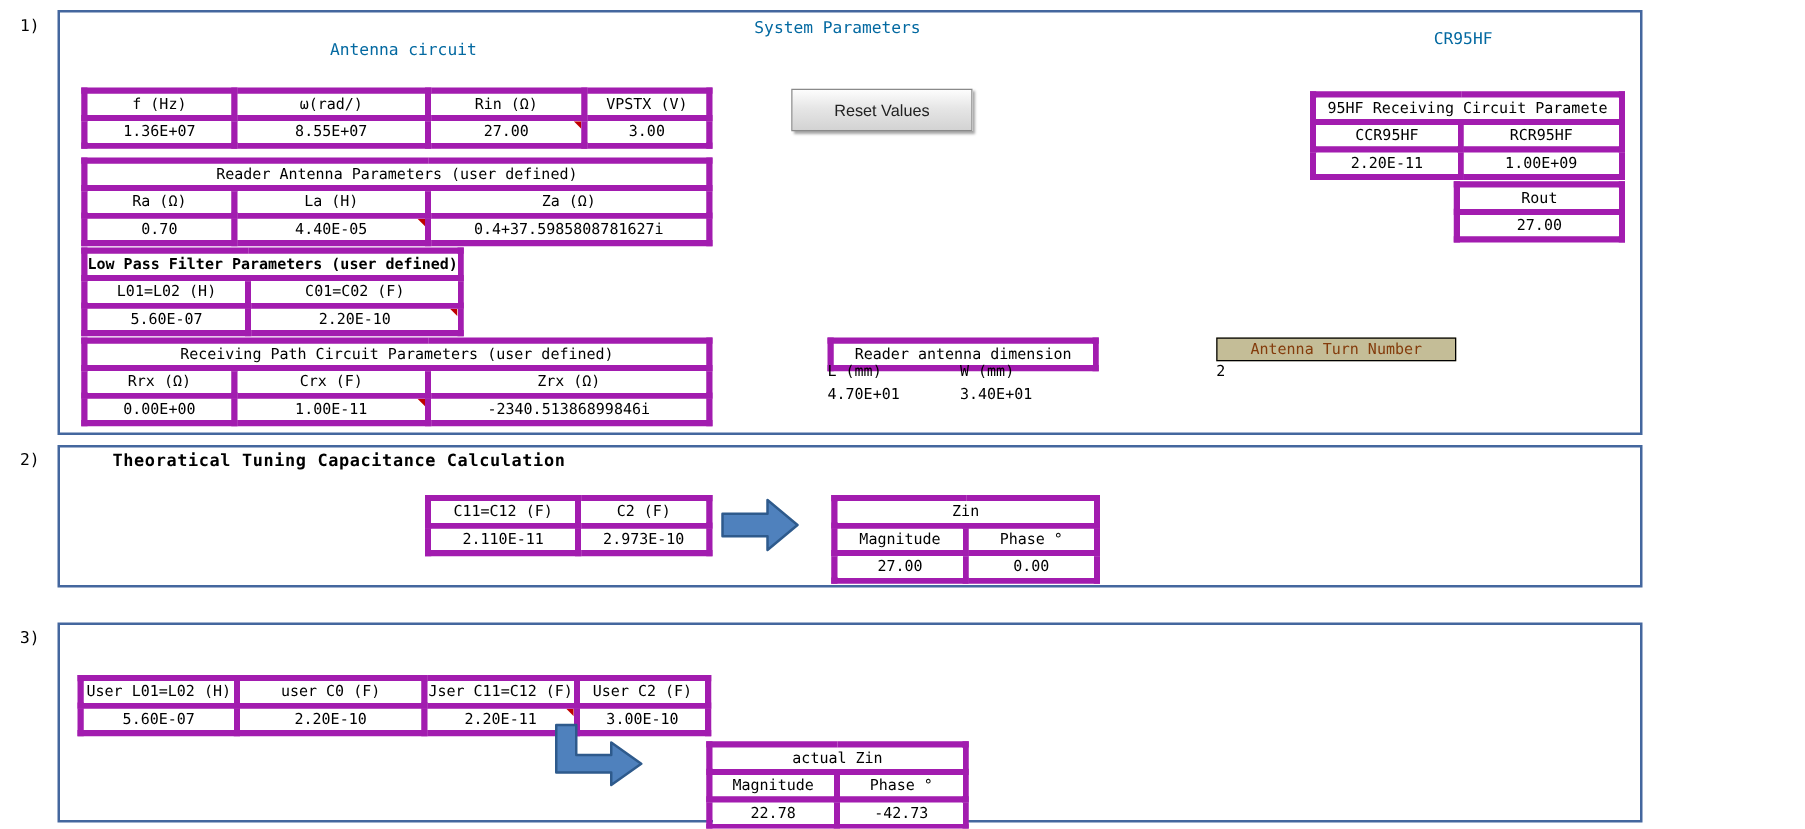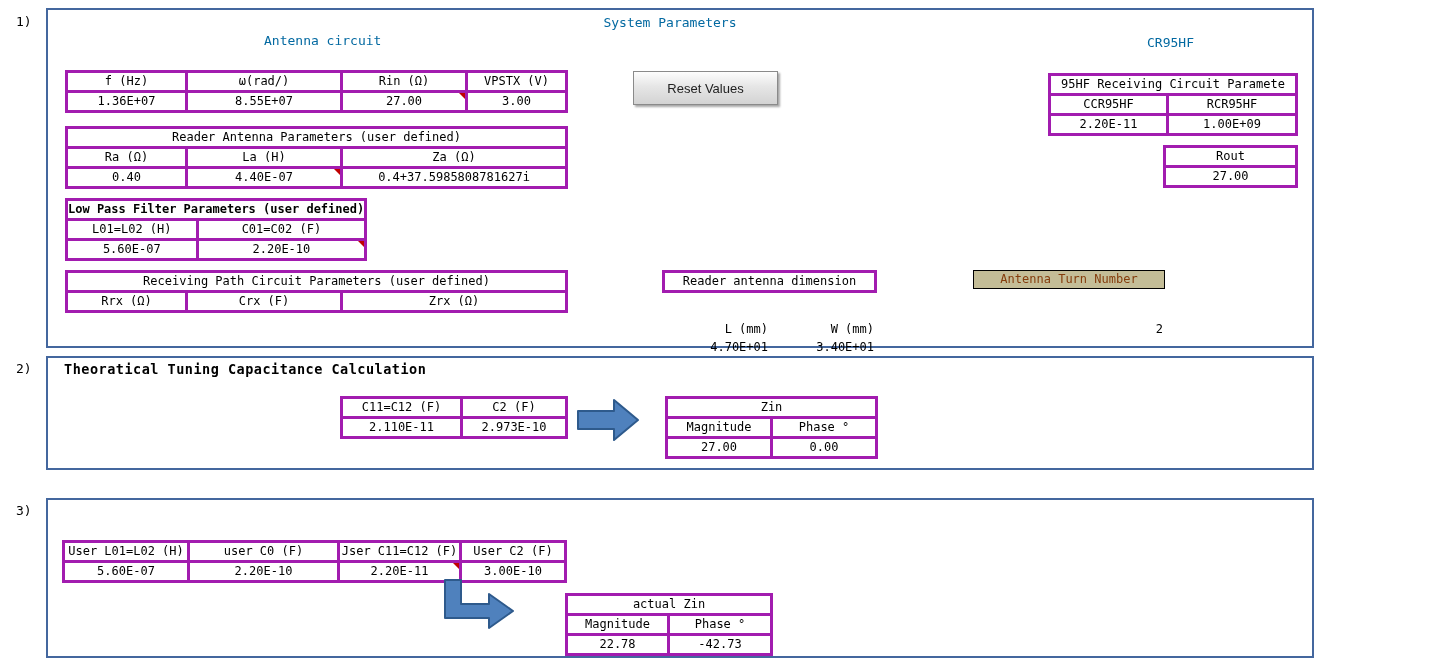--- a/index.html
+++ b/index.html
@@ -2,35 +2,35 @@
 <html><head>
 <meta charset="utf-8">
 <style>
   html,body { margin:0; padding:0; background:#fff; }
   .page { position:relative; width:1444px; height:663px; background:#ffffff;
           font-family:"DejaVu Sans Mono","Liberation Mono",monospace; overflow:hidden; }
   .abs { position:absolute; }
   .sec { position:absolute; border:2px solid #44679E; background:#fff; }
   .numlbl { position:absolute; font-size:13px; color:#000; }
   .heading { position:absolute; font-size:13px; color:#0369a1; white-space:nowrap; }
-  .title-bold { position:absolute; font-size:13.5px; font-weight:bold; color:#000; white-space:nowrap; letter-spacing:0.5px; }
+  .title-bold { position:absolute; font-size:13.5px; font-weight:bold; color:#000; white-space:nowrap; letter-spacing:0.5px;margin-left:26px; }
   table.grid { position:absolute; border-collapse:collapse; table-layout:fixed; }
-  table.grid td { border:3px solid #a21caf; text-align:center; vertical-align:middle;
+  table.grid td { border:5px solid #a21caf; text-align:center; vertical-align:middle;
                   font-size:12px; height:17px; line-height:17px; padding:0;
                   white-space:nowrap; overflow:hidden; position:relative; background:#fff; color:#000; }
   td.h-green { background:#00B050; }
   td.h-lgreen { background:#92D050;margin-top:16px; }
   td.h-orange { background:#F79646; }
   td.h-gray { background:#BFBFBF; }
   td.h-blue { background:#DCE6F1; }
   td.small { font-size:10px; font-weight:bold; }
   td.note::after { content:""; position:absolute; top:0; right:0; width:0; height:0;
                    border-style:solid; border-width:0 6px 6px 0;
                    border-color:transparent #C00000 transparent transparent; }
-  .flatcell { position:absolute; font-size:12px; text-align:right; color:#000; white-space:nowrap; line-height:17px;margin-top:32px; }
+  .flatcell { position:absolute; font-size:12px; text-align:left; color:#000; white-space:nowrap; line-height:17px; }
   .tanhdr { position:absolute; background:#C4BD97; border:1px solid #000; font-size:12px;
             text-align:center; line-height:17px; height:17px; color:#843C0C; }
   .reset-btn { position:absolute; left:633px; top:71px; width:145px; height:34px;
                font-family:"Liberation Sans",sans-serif; font-size:13px; color:#222;
                background:linear-gradient(#fdfdfd,#e6e6e6 45%,#d3d3d3);
                border:1px solid #8a8a8a; box-shadow:2px 2px 2px rgba(0,0,0,0.35); cursor:pointer; }
 </style>
 </head>
 <body>
 
@@ -39,21 +39,21 @@
   <div class="sec" style="left:46px;top:8px;width:1264px;height:336px"></div>
   <div class="sec" style="left:46px;top:356px;width:1264px;height:110px"></div>
   <div class="sec" style="left:46px;top:498px;width:1264px;height:156px"></div>
 
   <div class="numlbl" style="left:16px;top:14px">1)</div>
   <div class="numlbl" style="left:16px;top:361px">2)</div>
   <div class="numlbl" style="left:16px;top:503px">3)</div>
 
   <div class="heading" style="left:520px;top:15px;width:300px;text-align:center">System Parameters</div>
   <div class="heading" style="left:264px;top:33px">Antenna circuit</div>
-  <div class="heading" style="left:1147px;top:35px">CR95HF</div>
+  <div class="heading" style="left:1147px;top:24px">CR95HF</div>
 
   <table class="grid" style="left:65px;top:70px">
     <colgroup>
         <col style="width:120px">
         <col style="width:155px">
         <col style="width:125px">
         <col style="width:100px">
       </colgroup>
     <tbody>
         <tr>
@@ -80,22 +80,22 @@
     <tbody>
         <tr>
           <td class="h-orange" colspan="3">Reader Antenna Parameters (user defined)</td>
         </tr>
     <tr>
       <td class="h-orange">Ra (Ω)</td>
       <td class="h-orange">La (H)</td>
       <td class="h-orange">Za  (Ω)</td>
     </tr>
     <tr>
-      <td>0.40</td>
-      <td class="note">4.40E-07</td>
+      <td>0.70</td>
+      <td class="note">4.40E-05</td>
       <td>0.4+37.5985808781627i</td>
     </tr>
   </tbody>
     </table>
 
   <table class="grid" style="left:65px;top:198px">
     <colgroup>
         <col style="width:120px">
         <col style="width:155px">
       </colgroup>
@@ -121,20 +121,25 @@
         <col style="width:225px">
       </colgroup>
     <tbody>
         <tr>
           <td class="h-gray" colspan="3">Receiving Path Circuit Parameters (user defined)</td>
         </tr>
     <tr>
       <td class="h-gray">Rrx  (Ω)</td>
       <td class="h-gray">Crx (F)</td>
       <td class="h-gray">Zrx  (Ω)</td>
+    </tr>
+    <tr>
+      <td>0.00E+00</td>
+      <td class="note">1.00E-11</td>
+      <td>-2340.51386899846i</td>
     </tr>
   </tbody>
     </table>
 
   <button class="reset-btn">Reset Values</button>
 
   <table class="grid" style="left:662px;top:270px">
     <colgroup>
         <col style="width:212px">
       </colgroup>

